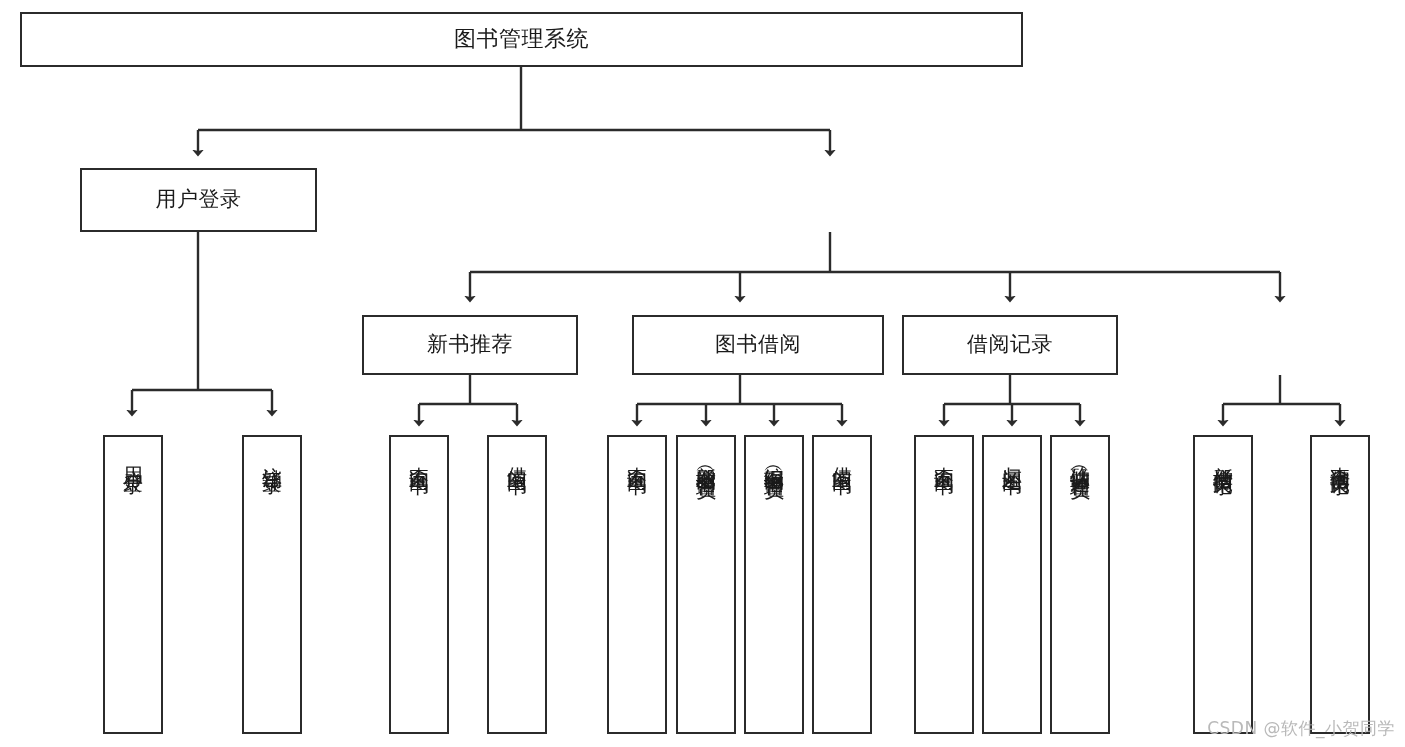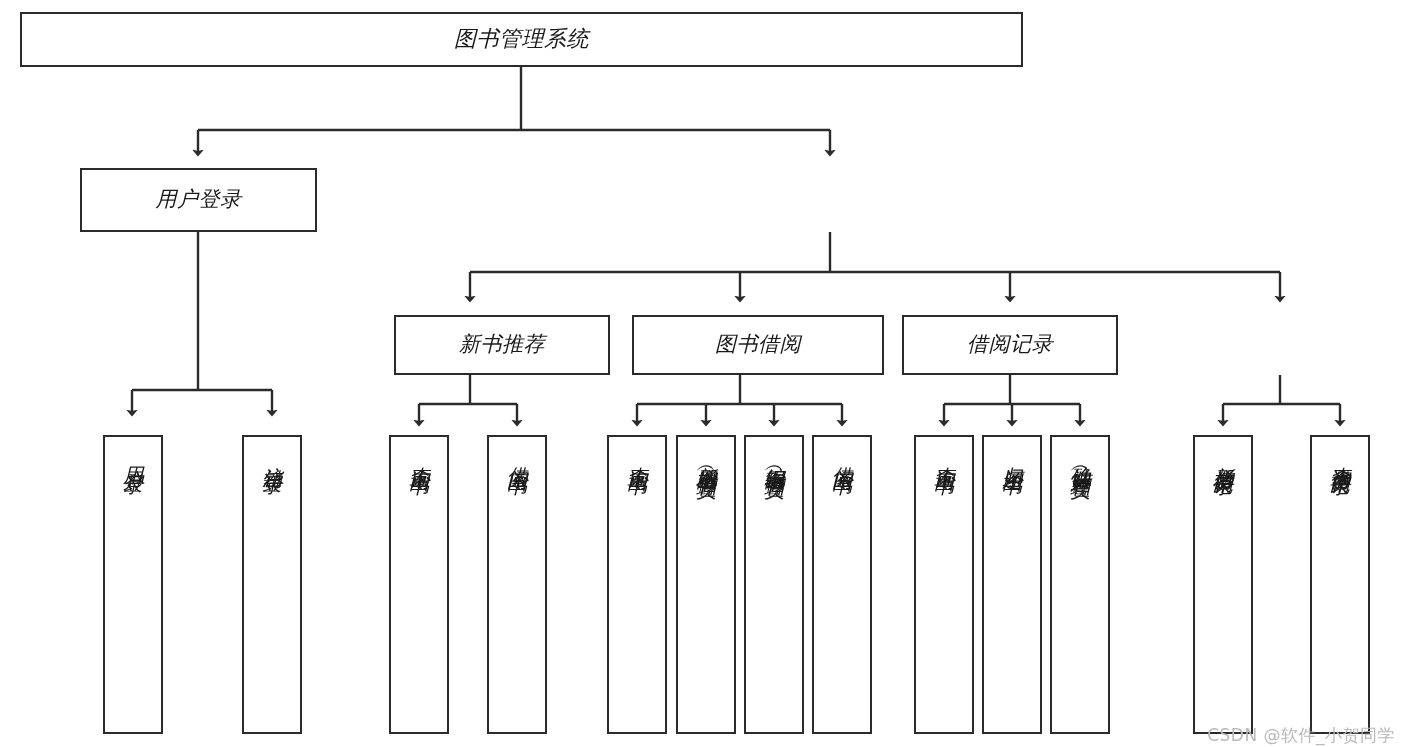--- a/index.html
+++ b/index.html
@@ -34,21 +34,20 @@
     display: flex;
     align-items: center;
     justify-content: center;
     color: #1a1a1a;
     z-index: 3;
   }
   .node .label {
     display: block;
     text-align: right;
     line-height: 1.12;
-    font-style: italic;
   }
   
   .node.horiz .label {
     font-size: 21px;
     letter-spacing: 0.5px;
     white-space: nowrap;
   }
   .node.root .label {
     font-size: 22px;
   }
@@ -66,21 +65,21 @@
     letter-spacing: 3px;
     white-space: nowrap;
     -webkit-text-orientation: upright;
   }
   .node.vert.tall .label {
     letter-spacing: 2px;
   }
   #watermark {
     position: absolute;
     right: 10px;
-    bottom: 0;
+    bottom: 7px;
     font-size: 17px;
     color: #b9b9b9;
     letter-spacing: 0.5px;
     z-index: 9;
     white-space: nowrap;
     font-family: "DejaVu Sans", "Liberation Sans", sans-serif;
   }
 </style>
 </head>
 <body>
@@ -138,21 +137,21 @@
   </svg>
 
   <div class="node horiz root" style="left:20px; top:12px; width:1003px; height:55px;">
     <span class="label">图书管理系统</span>
   </div>
 
   <div class="node horiz" style="left:80px; top:168px; width:237px; height:64px;">
     <span class="label">用户登录</span>
   </div>
 
-  <div class="node horiz" style="left:362px; top:315px; width:216px; height:60px;margin-left:32px;">
+  <div class="node horiz" style="left:362px; top:315px; width:216px; height:60px;">
     <span class="label">新书推荐</span>
   </div>
   <div class="node horiz" style="left:632px; top:315px; width:252px; height:60px;">
     <span class="label">图书借阅</span>
   </div>
   <div class="node horiz" style="left:902px; top:315px; width:216px; height:60px;">
     <span class="label">借阅记录</span>
   </div>
 
   <div class="node vert" style="left:103px; top:435px; width:60px; height:299px;">

